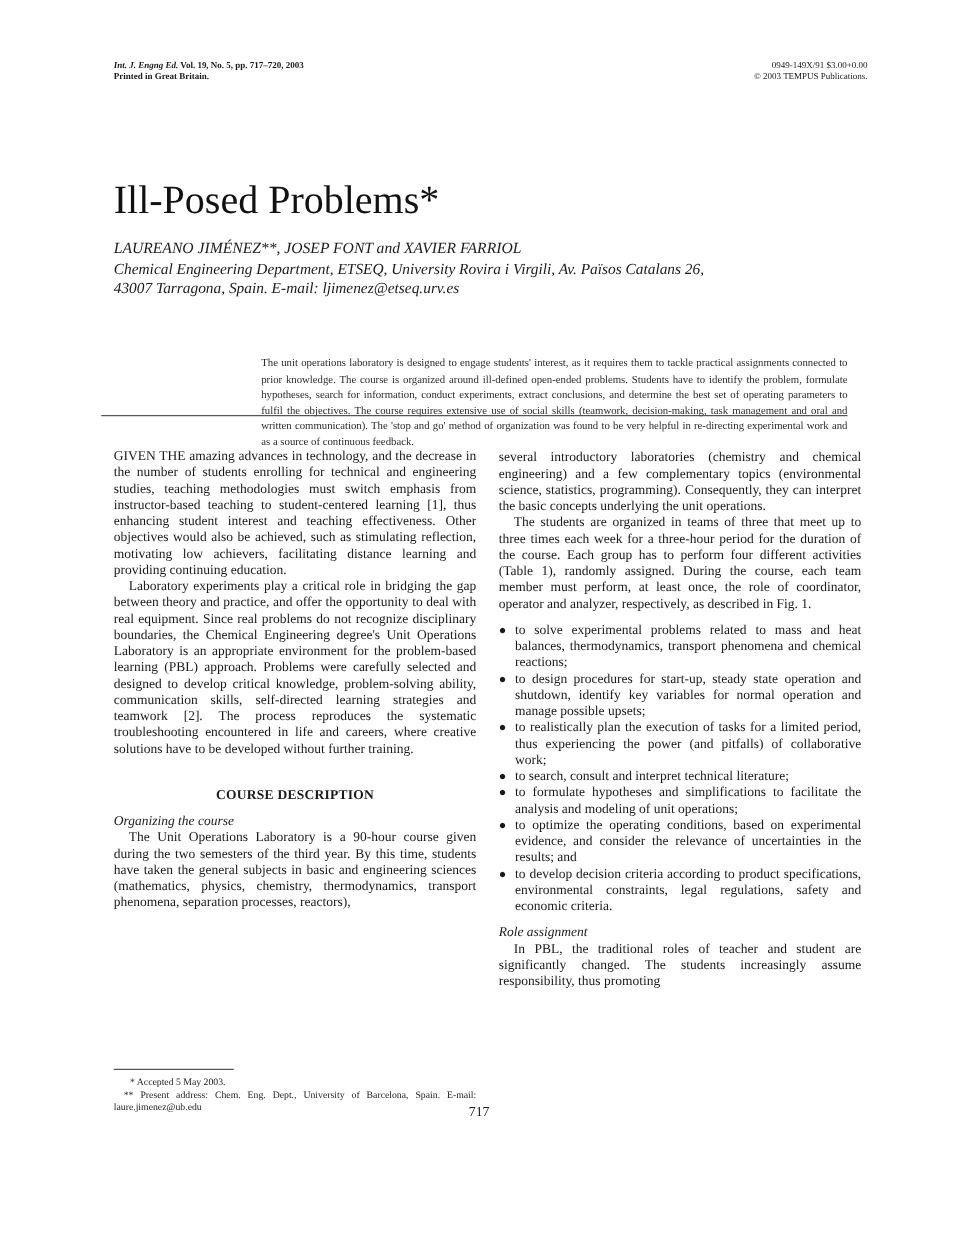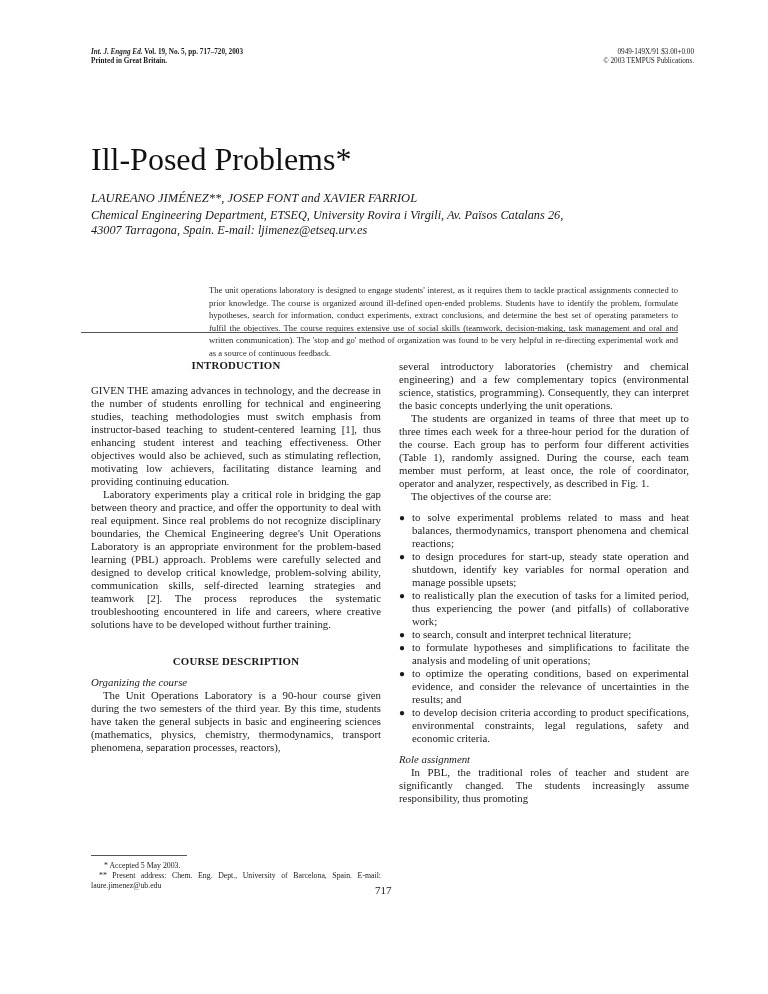--- a/index.html
+++ b/index.html
@@ -51,33 +51,31 @@
 <div class="authors">LAUREANO JIMÉNEZ**, JOSEP FONT and XAVIER FARRIOL</div>
 <div class="affil">
   <span>Chemical Engineering Department, ETSEQ, University Rovira i Virgili, Av. Països Catalans 26,</span><br>
   <span>43007 Tarragona, Spain. E-mail: ljimenez@etseq.urv.es</span>
 </div>
 
 <div class="abstract">The unit operations laboratory is designed to engage students' interest, as it requires them to tackle practical assignments connected to prior knowledge. The course is organized around ill-defined open-ended problems. Students have to identify the problem, formulate hypotheses, search for information, conduct experiments, extract conclusions, and determine the best set of operating parameters to fulfil the objectives. The course requires extensive use of social skills (teamwork, decision-making, task management and oral and written communication). The 'stop and go' method of organization was found to be very helpful in re-directing experimental work and as a source of continuous feedback.</div>
 <div class="rule"></div>
 
 <div class="col left">
-  <div class="sec-head">INTRODUCTION</div>
   <p class="noind">GIVEN THE amazing advances in technology, and the decrease in the number of students enrolling for technical and engineering studies, teaching methodologies must switch emphasis from instructor-based teaching to student-centered learning [1], thus enhancing student interest and teaching effectiveness. Other objectives would also be achieved, such as stimulating reflection, motivating low achievers, facilitating distance learning and providing continuing education.</p>
   <p>Laboratory experiments play a critical role in bridging the gap between theory and practice, and offer the opportunity to deal with real equipment. Since real problems do not recognize disciplinary boundaries, the Chemical Engineering degree's Unit Operations Laboratory is an appropriate environment for the problem-based learning (PBL) approach. Problems were carefully selected and designed to develop critical knowledge, problem-solving ability, communication skills, self-directed learning strategies and teamwork [2]. The process reproduces the systematic troubleshooting encountered in life and careers, where creative solutions have to be developed without further training.</p>
   <div style="height:24px"></div>
   <div class="sec-head">COURSE DESCRIPTION</div>
   <div class="subhead" style="margin-top:-4px">Organizing the course</div>
   <p>The Unit Operations Laboratory is a 90-hour course given during the two semesters of the third year. By this time, students have taken the general subjects in basic and engineering sciences (mathematics, physics, chemistry, thermodynamics, transport phenomena, separation processes, reactors),</p>
 </div>
 
 <div class="col right">
   <p class="noind">several introductory laboratories (chemistry and chemical engineering) and a few complementary topics (environmental science, statistics, programming). Consequently, they can interpret the basic concepts underlying the unit operations.</p>
   <p>The students are organized in teams of three that meet up to three times each week for a three-hour period for the duration of the course. Each group has to perform four different activities (Table 1), randomly assigned. During the course, each team member must perform, at least once, the role of coordinator, operator and analyzer, respectively, as described in Fig. 1.</p>
-  <p>The objectives of the course are:</p>
   <ul class="objectives">
     <li><span class="bullet">●</span><span>to solve experimental problems related to mass and heat balances, thermodynamics, transport phenomena and chemical reactions;</span></li>
     <li><span class="bullet">●</span><span>to design procedures for start-up, steady state operation and shutdown, identify key variables for normal operation and manage possible upsets;</span></li>
     <li><span class="bullet">●</span><span>to realistically plan the execution of tasks for a limited period, thus experiencing the power (and pitfalls) of collaborative work;</span></li>
     <li><span class="bullet">●</span><span>to search, consult and interpret technical literature;</span></li>
     <li><span class="bullet">●</span><span>to formulate hypotheses and simplifications to facilitate the analysis and modeling of unit operations;</span></li>
     <li><span class="bullet">●</span><span>to optimize the operating conditions, based on experimental evidence, and consider the relevance of uncertainties in the results; and</span></li>
     <li><span class="bullet">●</span><span>to develop decision criteria according to product specifications, environmental constraints, legal regulations, safety and economic criteria.</span></li>
   </ul>
   <div class="subhead">Role assignment</div>

